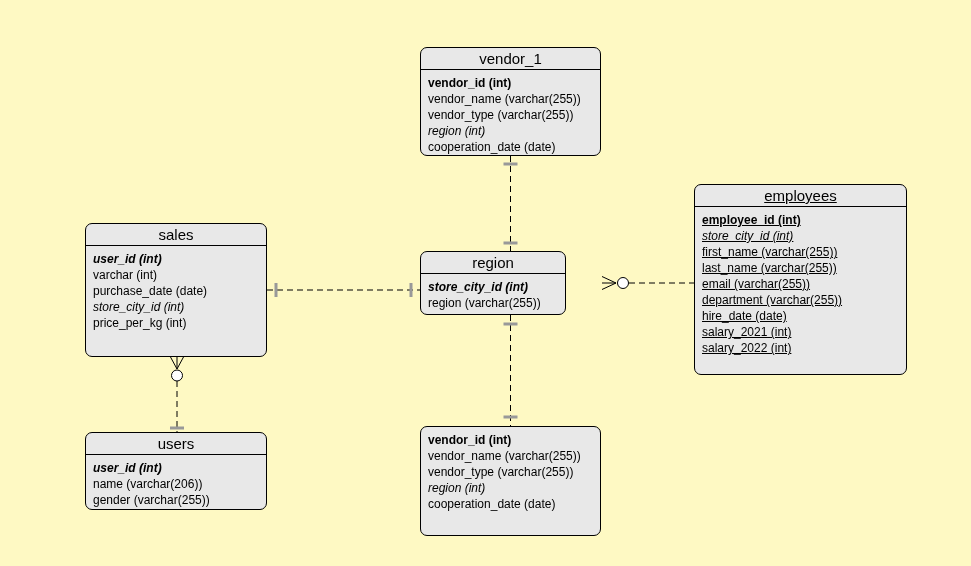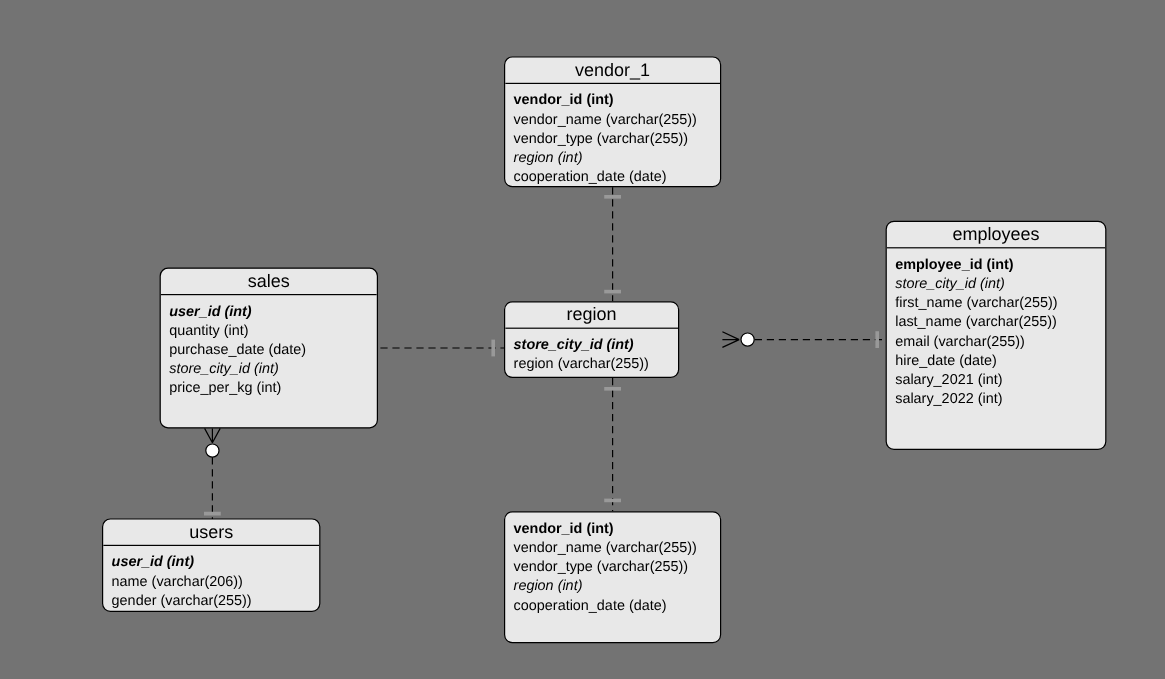--- a/index.html
+++ b/index.html
@@ -1,20 +1,20 @@
 <!DOCTYPE html>
 <html><head>
 <meta charset="utf-8">
 <style>
   html, body { margin: 0; padding: 0; background: #ffffff; }
   .canvas {
     position: relative;
     width: 971px;
     height: 566px;
-    background: #737373;
+    background: #fef9c3;
     font-family: "Liberation Sans", sans-serif;
     overflow: hidden;
   }
   .edges {
     position: absolute;
     left: 0; top: 0;
     width: 971px; height: 566px;
   }
   .er-table {
     position: absolute;
@@ -88,39 +88,40 @@
     <div class="er-title">vendor_1</div>
     <div class="er-body">
         <div class="er-field f-bold">vendor_id (int)</div>
         <div class="er-field">vendor_name (varchar(255))</div>
         <div class="er-field">vendor_type (varchar(255))</div>
         <div class="er-field f-italic">region (int)</div>
         <div class="er-field">cooperation_date (date)</div>
       </div>
   </div>
 
-  <div class="er-table" style="left:738px; top:184px; width:184px; height:191px;">
+  <div class="er-table" style="left:694px; top:184px; width:213px; height:191px;text-decoration:underline;">
     <div class="er-title">employees</div>
     <div class="er-body">
         <div class="er-field f-bold">employee_id (int)</div>
         <div class="er-field f-italic">store_city_id (int)</div>
         <div class="er-field">first_name (varchar(255))</div>
         <div class="er-field">last_name (varchar(255))</div>
         <div class="er-field">email (varchar(255))</div>
+        <div class="er-field">department (varchar(255))</div>
         <div class="er-field">hire_date (date)</div>
         <div class="er-field">salary_2021 (int)</div>
         <div class="er-field">salary_2022 (int)</div>
       </div>
   </div>
 
-  <div class="er-table" style="left:85px; top:223px; width:182px; height:134px;margin-left:48px;">
+  <div class="er-table" style="left:85px; top:223px; width:182px; height:134px;">
     <div class="er-title">sales</div>
     <div class="er-body">
         <div class="er-field f-bold f-italic">user_id (int)</div>
-        <div class="er-field">quantity (int)</div>
+        <div class="er-field">varchar (int)</div>
         <div class="er-field">purchase_date (date)</div>
         <div class="er-field f-italic">store_city_id (int)</div>
         <div class="er-field">price_per_kg (int)</div>
       </div>
   </div>
 
   <div class="er-table" style="left:420px; top:251px; width:146px; height:64px;">
     <div class="er-title">region</div>
     <div class="er-body">
         <div class="er-field f-bold f-italic">store_city_id (int)</div>

